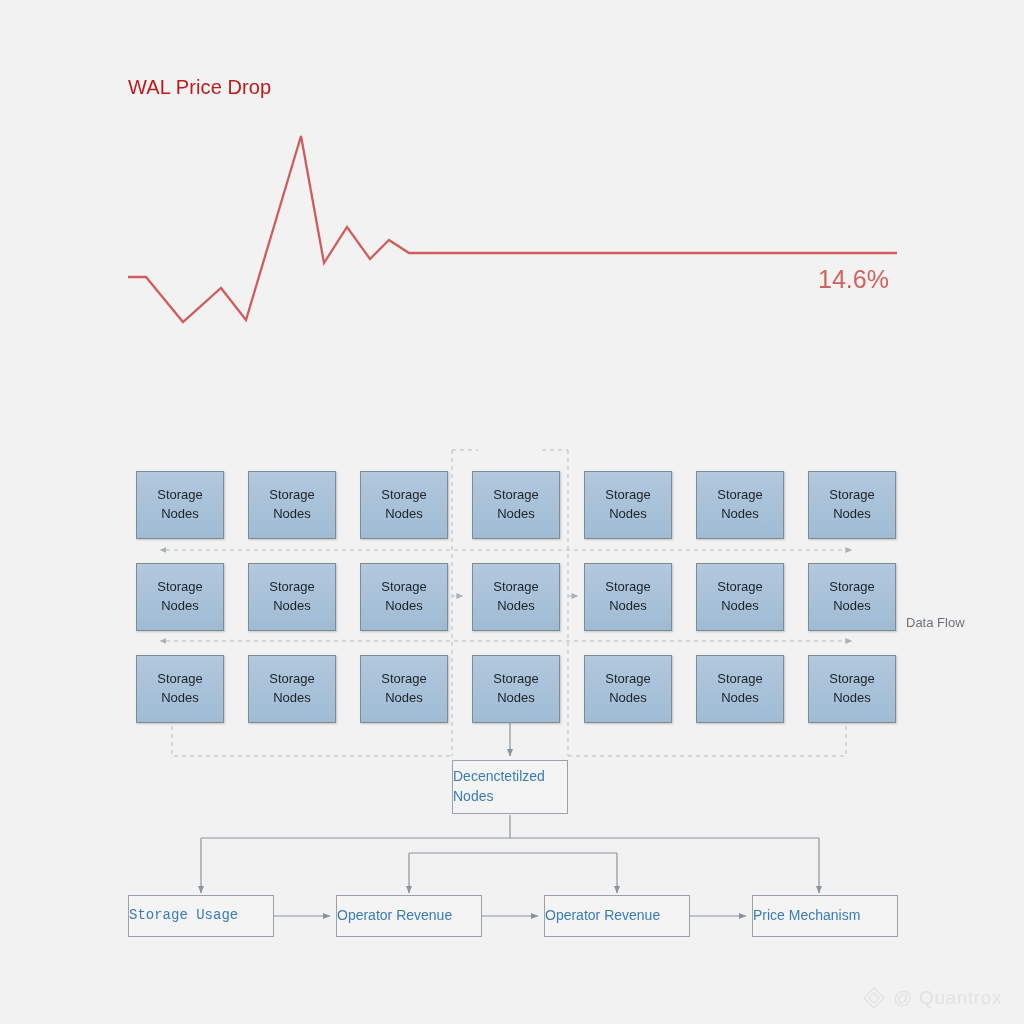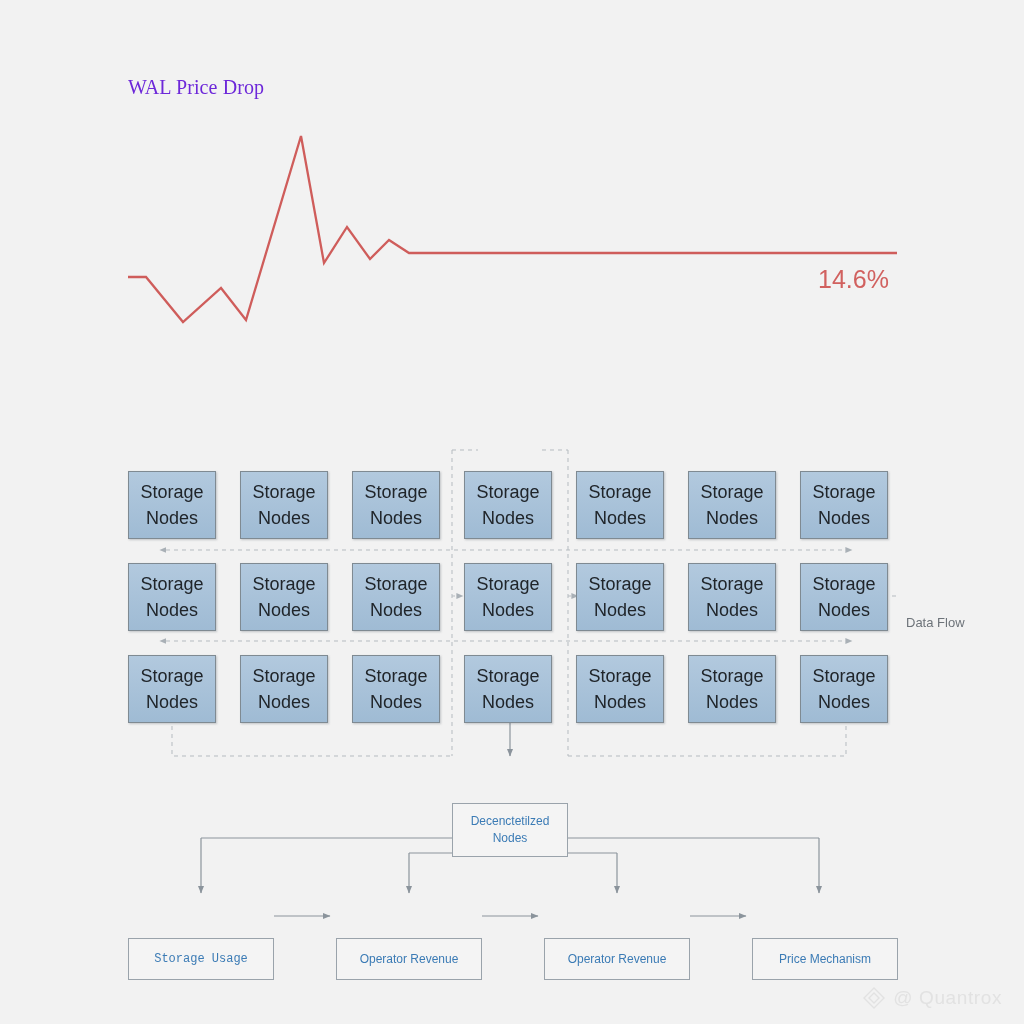--- a/index.html
+++ b/index.html
@@ -15,24 +15,23 @@
   
   #chart-panel {
     position: absolute;
     left: 0; top: 0;
     width: 1024px; height: 400px;
   }
   #chart-title {
     position: absolute;
     left: 128px; top: 76px;
     font-size: 20px;
-    color: #6d28d9;
+    color: #b91c1c;
     letter-spacing: 0.1px;
     white-space: nowrap;
-    font-family: Liberation Serif, serif;
   }
   #sparkline-svg {
     position: absolute;
     left: 0; top: 0;
   }
   #chart-value {
     position: absolute;
     left: 818px; top: 265px;
     font-size: 25px;
     color: #d1615f;
@@ -50,39 +49,39 @@
   .node-box {
     position: absolute;
     background: linear-gradient(180deg, #b2c9de 0%, #9fbbd4 100%);
     border: 1px solid #7f8a92;
     box-shadow: 1px 1px 2px rgba(80,90,100,0.30);
     display: flex;
     flex-direction: column;
     align-items: center;
     justify-content: center;
     color: #20252a;
-    font-size: 18px;
+    font-size: 13px;
     line-height: 1.45;
     text-align: center;
+    margin-left: 8px;
   }
   .node-box span { display: block; }
 
   .flow-box {
     position: absolute;
     background: #f4f4f4;
     border: 1px solid #9aa3ab;
     display: flex;
     flex-direction: column;
-    align-items: center;
+    align-items: flex-start;
     justify-content: center;
     color: #3b7bb5;
-    font-size: 12px;
+    font-size: 14px;
     line-height: 1.4;
     text-align: center;
-    margin-top: 43px;
   }
   .flow-box span { display: block; }
 
   .flow-label {
     position: absolute;
     font-size: 13px;
     color: #6d7379;
     background: #f2f2f2;
     padding: 0 6px;
     white-space: nowrap;

